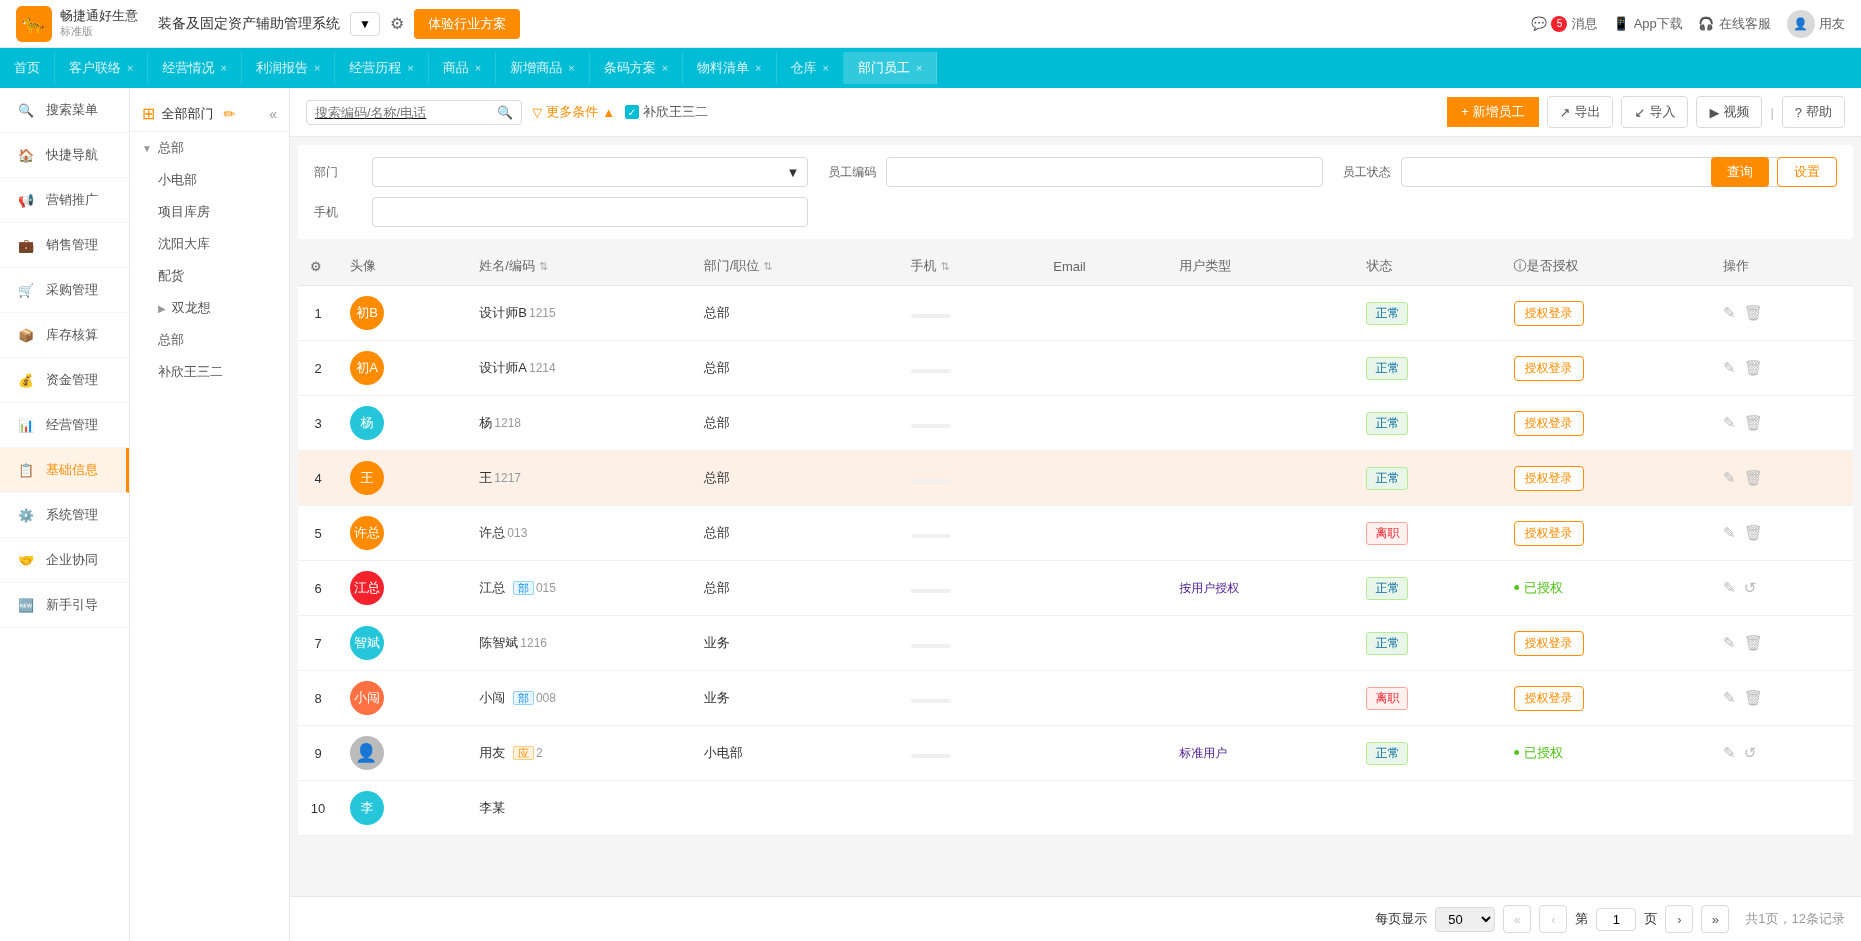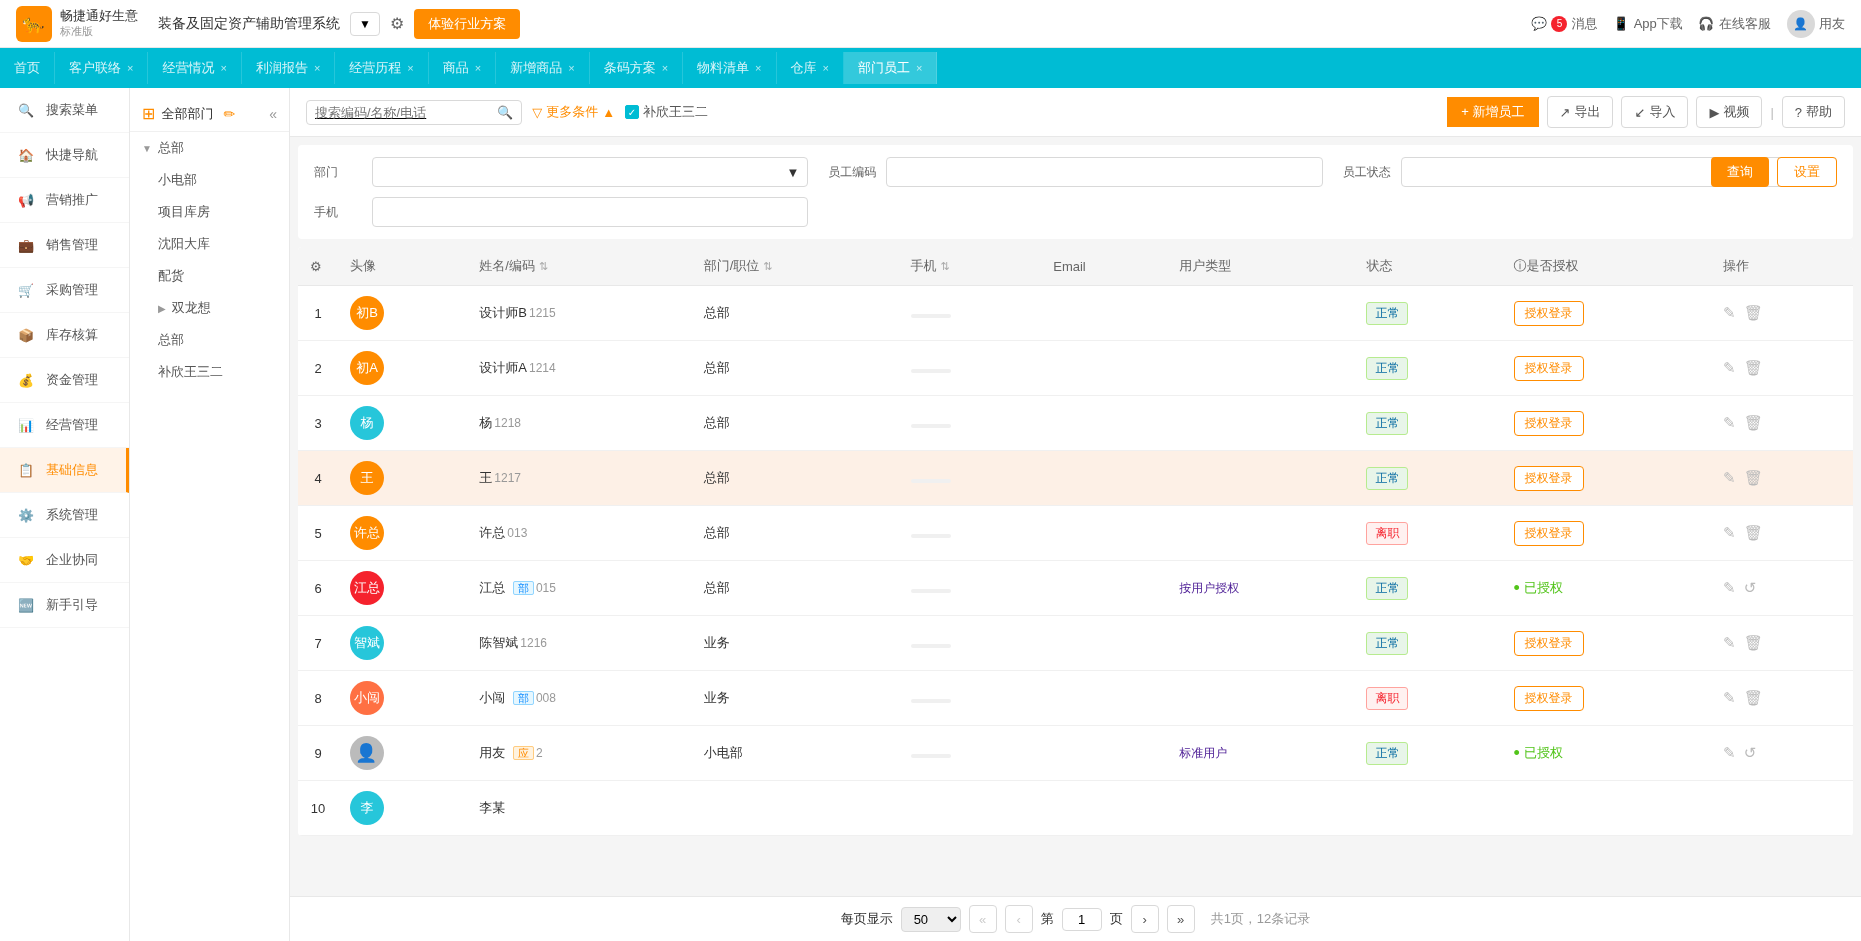--- a/index.html
+++ b/index.html
@@ -202,21 +202,21 @@
     .dept-tag { background: #e6f7ff; color: #1890ff; border: 1px solid #91d5ff; border-radius: 2px; font-size: 11px; padding: 0 4px; margin-left: 4px; }
     .user-type-badge { font-size: 12px; color: #4c1d95; }
     .phone-blur { color: #ccc; background: #f0f0f0; border-radius: 3px; padding: 2px 20px; display: inline-block; }
 
     
     .pagination {
       background: white;
       padding: 8px 16px;
       display: flex;
       align-items: center;
-      justify-content: center;
+      justify-content: flex-end;
       gap: 8px;
       border-top: 1px solid #e8e8e8;
       font-size: 13px;
     }
     .page-size-select { border: 1px solid #d9d9d9; border-radius: 4px; padding: 3px 8px; font-size: 13px; }
     .page-btn { width: 28px; height: 28px; display: flex; align-items: center; justify-content: center; border: 1px solid #d9d9d9; border-radius: 4px; cursor: pointer; color: #555; background: white; font-size: 13px; }
     .page-btn.disabled { color: #ccc; cursor: not-allowed; }
     .page-input { width: 40px; border: 1px solid #d9d9d9; border-radius: 4px; padding: 3px 6px; text-align: center; font-size: 13px; }
     .total-info { color: #999; margin-left: 8px; }
 

